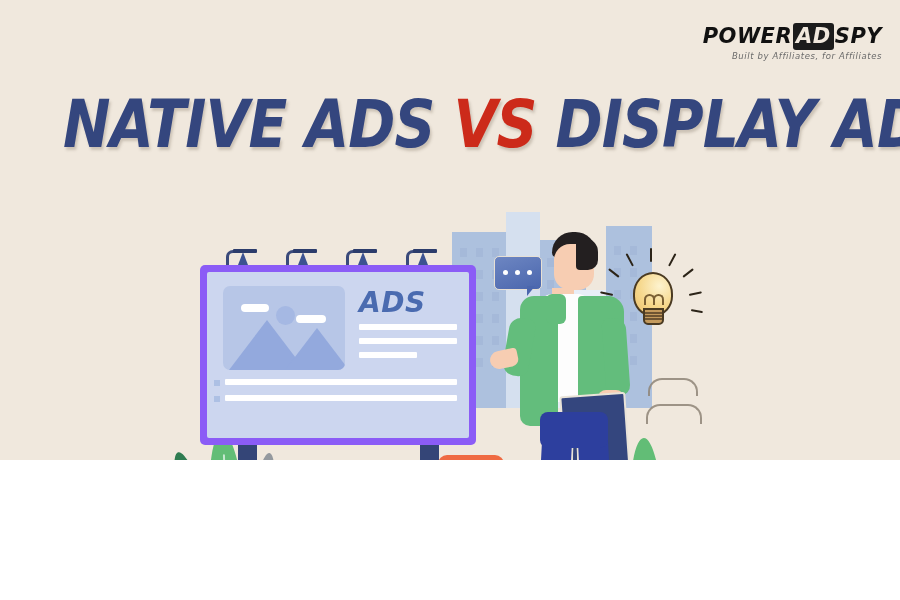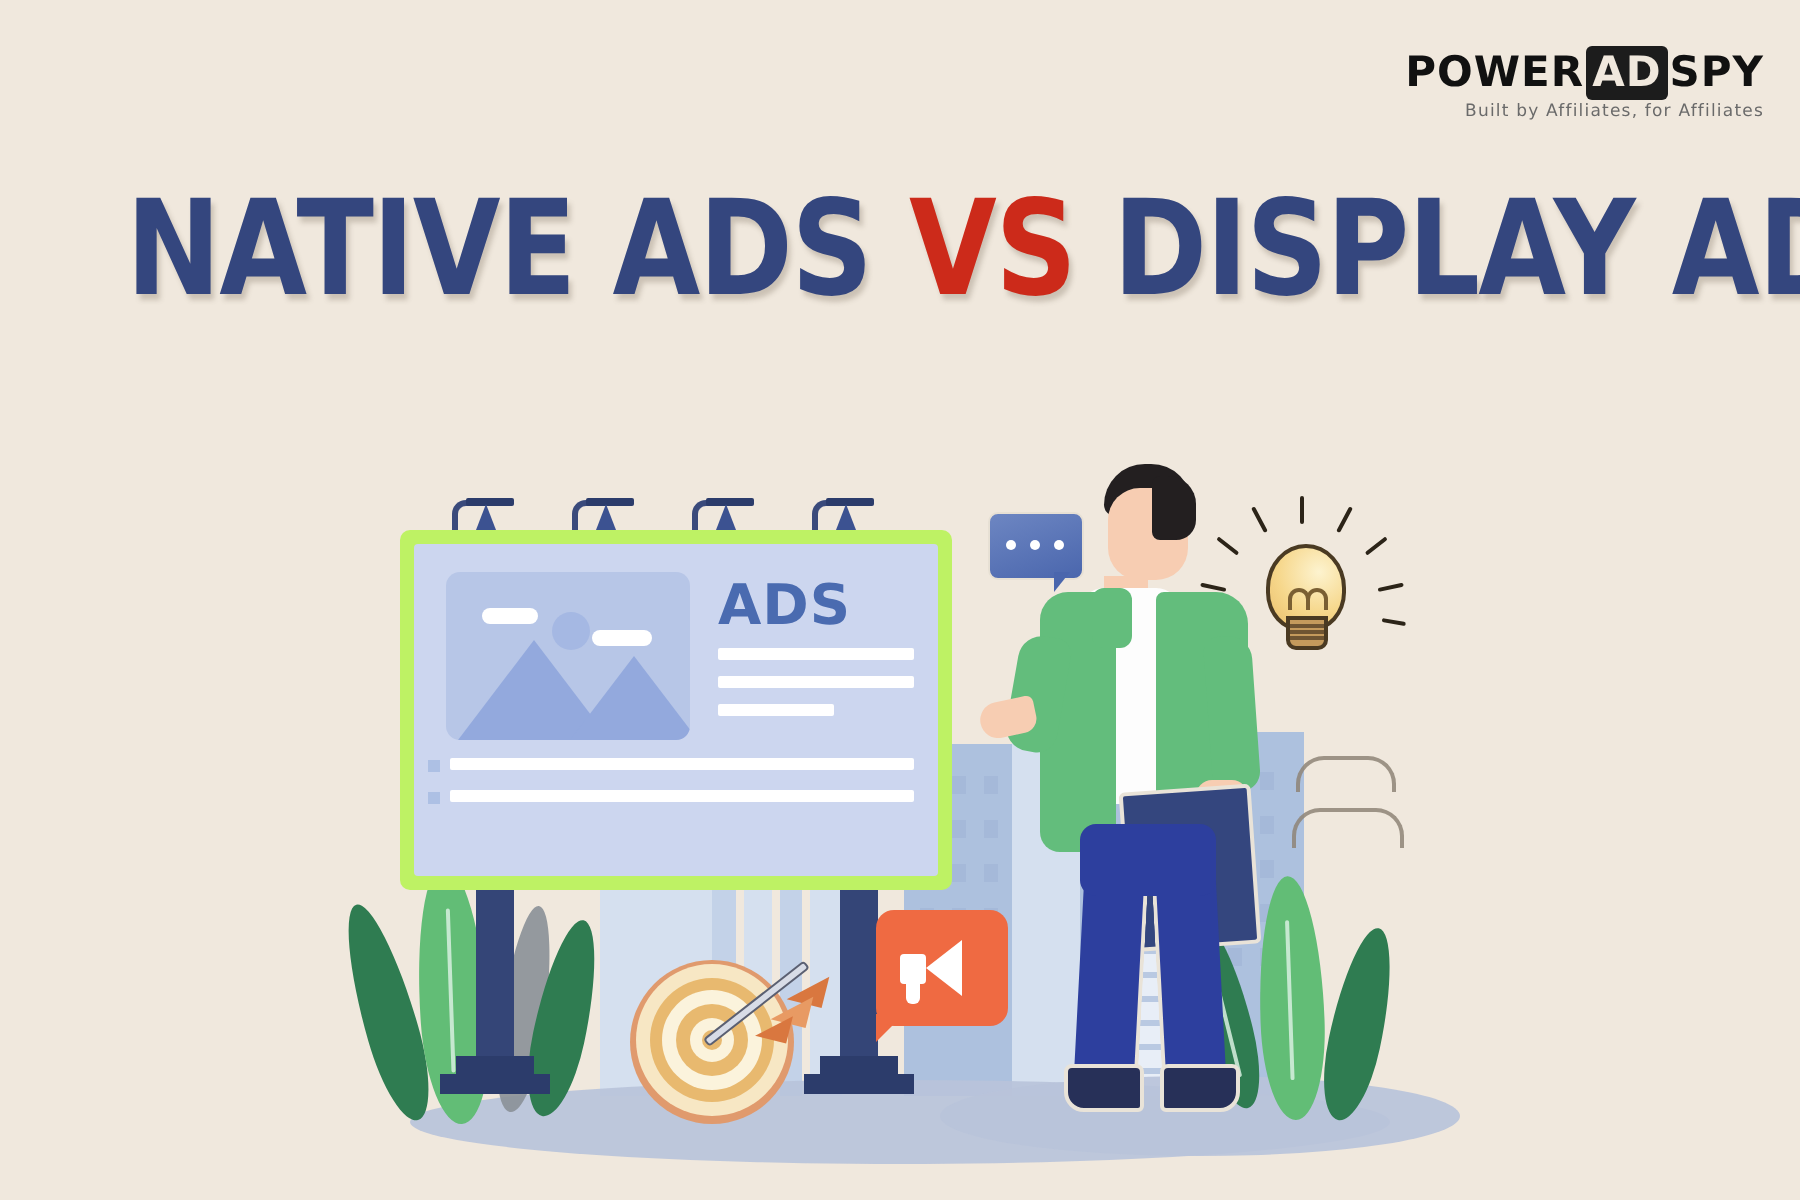--- a/index.html
+++ b/index.html
@@ -6,23 +6,24 @@
     margin: 0;
     padding: 0;
     background: #ffffff;
   }
   body {
     font-family: "Liberation Sans", sans-serif;
   }
   #canvas {
     position: relative;
     width: 900px;
-    height: 600px;
+    height: 460px;
     background: #f0e8dd;
     overflow: hidden;
+    font-style: italic;
   }
 
   
   #logo {
     position: absolute;
     top: 26px;
     right: 18px;
     text-align: right;
     line-height: 1;
   }
@@ -120,21 +121,21 @@
     background: #b9c9e2;
   }
 
   
   .bb-frame {
     position: absolute;
     left: 200px;
     top: 265px;
     width: 276px;
     height: 180px;
-    background: #bef264;
+    background: #8b5cf6;
     border-radius: 5px;
   }
   .bb-screen {
     position: absolute;
     left: 7px;
     top: 7px;
     right: 7px;
     bottom: 7px;
     background: #ccd6ef;
     border-radius: 2px;

